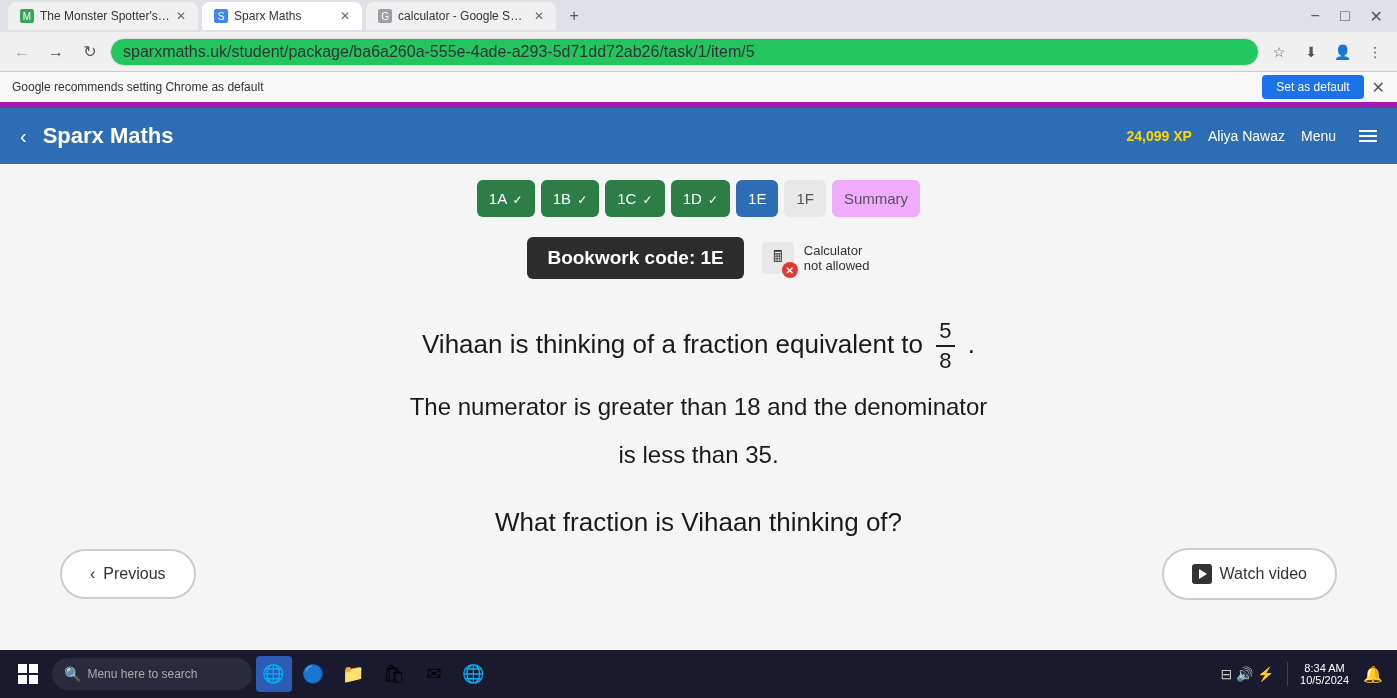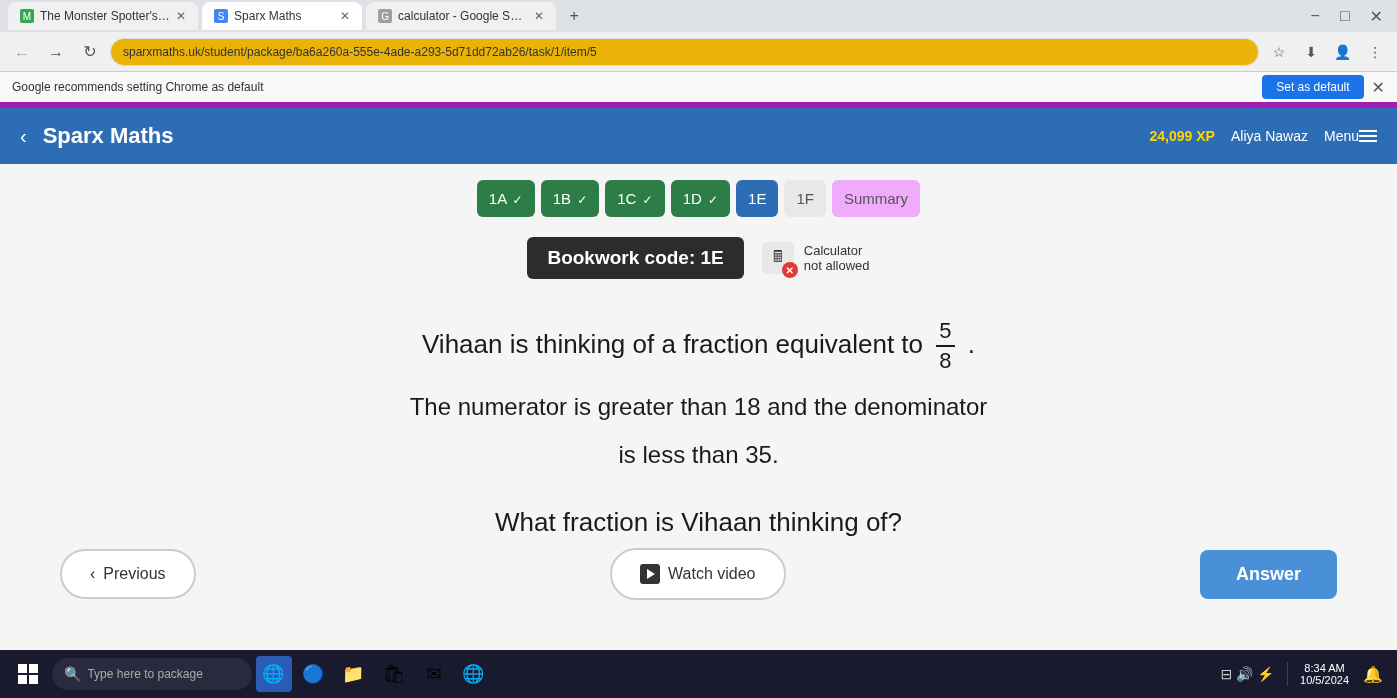--- a/index.html
+++ b/index.html
@@ -16,36 +16,36 @@
     .tab-icon.grey { background: #9aa0a6; color: white; }
     .tab-text { font-size: 12px; color: #333; white-space: nowrap; overflow: hidden; text-overflow: ellipsis; max-width: 130px; }
     .tab-close { margin-left: auto; font-size: 12px; color: #666; cursor: pointer; }
     .new-tab-btn { width: 28px; height: 28px; display: flex; align-items: center; justify-content: center; font-size: 16px; color: #555; border-radius: 50%; }
     .window-controls { margin-left: auto; display: flex; gap: 8px; align-items: center; }
     .win-btn { font-size: 16px; color: #555; padding: 0 6px; cursor: pointer; }
 
     .address-bar-row { display: flex; align-items: center; height: 40px; background: #f0f0f0; padding: 0 8px; gap: 6px; border-bottom: 1px solid #ccc; }
     .nav-btn { width: 28px; height: 28px; display: flex; align-items: center; justify-content: center; color: #555; font-size: 16px; border-radius: 50%; cursor: pointer; }
     .nav-btn.disabled { color: #aaa; }
-    .address-field { flex: 1; height: 28px; background: #eab308; border-radius: 20px; display: flex; align-items: center; padding: 0 12px; font-size: 12px; color: #333; border: 1px solid #ddd; }
+    .address-field { flex: 1; height: 28px; background: #22c55e; border-radius: 20px; display: flex; align-items: center; padding: 0 12px; font-size: 16px; color: #333; border: 1px solid #ddd; }
     .toolbar-icons { display: flex; gap: 4px; align-items: center; }
     .toolbar-icon { width: 28px; height: 28px; display: flex; align-items: center; justify-content: center; font-size: 14px; color: #555; border-radius: 50%; cursor: pointer; }
 
     .notification-bar { background: #f8f8f8; height: 36px; display: flex; align-items: center; padding: 0 12px; gap: 8px; font-size: 12px; color: #333; border-bottom: 6px solid #a21caf; }
     .notification-text { flex: 1; }
     .set-default-btn { background: #1a73e8; color: white; border: none; border-radius: 4px; padding: 5px 14px; font-size: 12px; cursor: pointer; }
     .notif-close { margin-left: auto; color: #555; font-size: 16px; cursor: pointer; }
 
     
     .sparx-header { background: #2d6db5; height: 56px; display: flex; align-items: center; padding: 0 20px; gap: 12px; }
     .back-arrow { color: white; font-size: 20px; cursor: pointer; margin-right: 4px; }
     .sparx-logo-text { color: white; font-size: 22px; font-weight: bold; flex: 1; }
     .header-right { display: flex; align-items: center; gap: 16px; color: white; font-size: 14px; }
     .xp-badge { color: #ffd700; font-weight: bold; font-size: 14px; }
-    .menu-btn { display: flex; align-items: center; gap: 0; cursor: pointer; font-size: 14px; }
+    .menu-btn { display: flex; align-items: center; gap: 23px; cursor: pointer; font-size: 14px; }
     .hamburger { display: flex; flex-direction: column; gap: 3px; }
     .hamburger span { width: 18px; height: 2px; background: white; display: block; }
 
     
     .tab-nav { display: flex; align-items: center; justify-content: center; gap: 6px; padding: 16px 0 10px; background: #f5f5f5; }
     .task-tab { padding: 8px 10px; border-radius: 6px; font-size: 15px; font-weight: 500; cursor: pointer; border: 2px solid transparent; }
     .task-tab.completed { background: #2d7d46; color: white; }
     .task-tab.active { background: #2d6db5; color: white; }
     .task-tab.inactive { background: #e8e8e8; color: #555; }
     .task-tab.summary { background: #f0abfc; color: #555; }
@@ -227,36 +227,35 @@
 
   <div class="bottom-bar">
     <button class="prev-btn">
       <span>‹</span>
       <span>Previous</span>
     </button>
     <button class="watch-video-btn">
       <div class="video-icon"></div>
       <span>Watch video</span>
     </button>
-    <button class="answer-btn">Answer</button>
   </div>
 </div>
 
 <div class="taskbar">
   <div class="start-btn">
     <div class="start-icon">
       <span></span>
         <span></span>
         <span></span>
         <span></span>
     </div>
   </div>
   <div class="taskbar-search">
     <span class="taskbar-search-icon">🔍</span>
-    <span class="taskbar-search-text">Type here to package</span>
+    <span class="taskbar-search-text">Menu here to search</span>
   </div>
   <div class="taskbar-app" style="background:#2a5cb5;">🌐</div>
   <div class="taskbar-app">🔵</div>
   <div class="taskbar-app">📁</div>
   <div class="taskbar-app">🛍</div>
   <div class="taskbar-app">✉</div>
   <div class="taskbar-app">🌐</div>
   <div class="taskbar-right">
     <div class="sys-icons">
       <span class="sys-icon">⊟</span>

